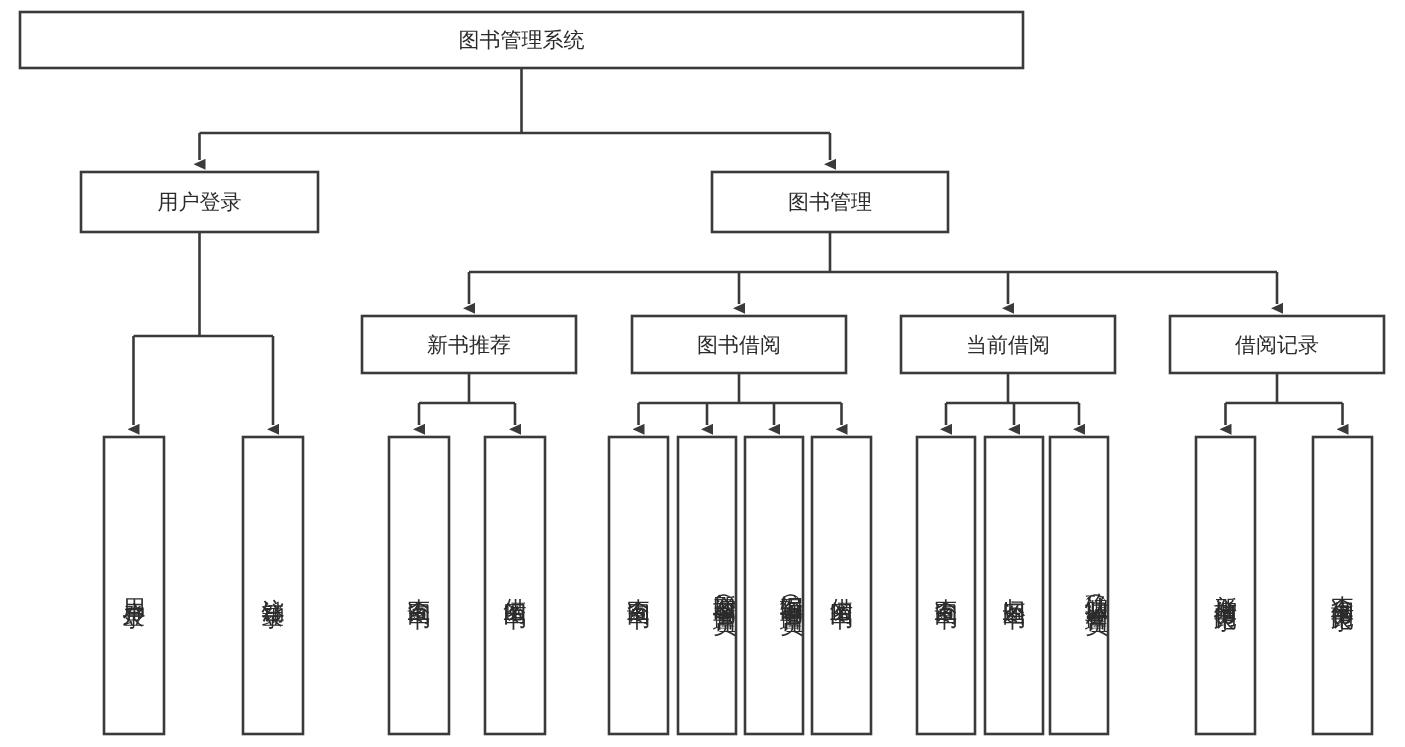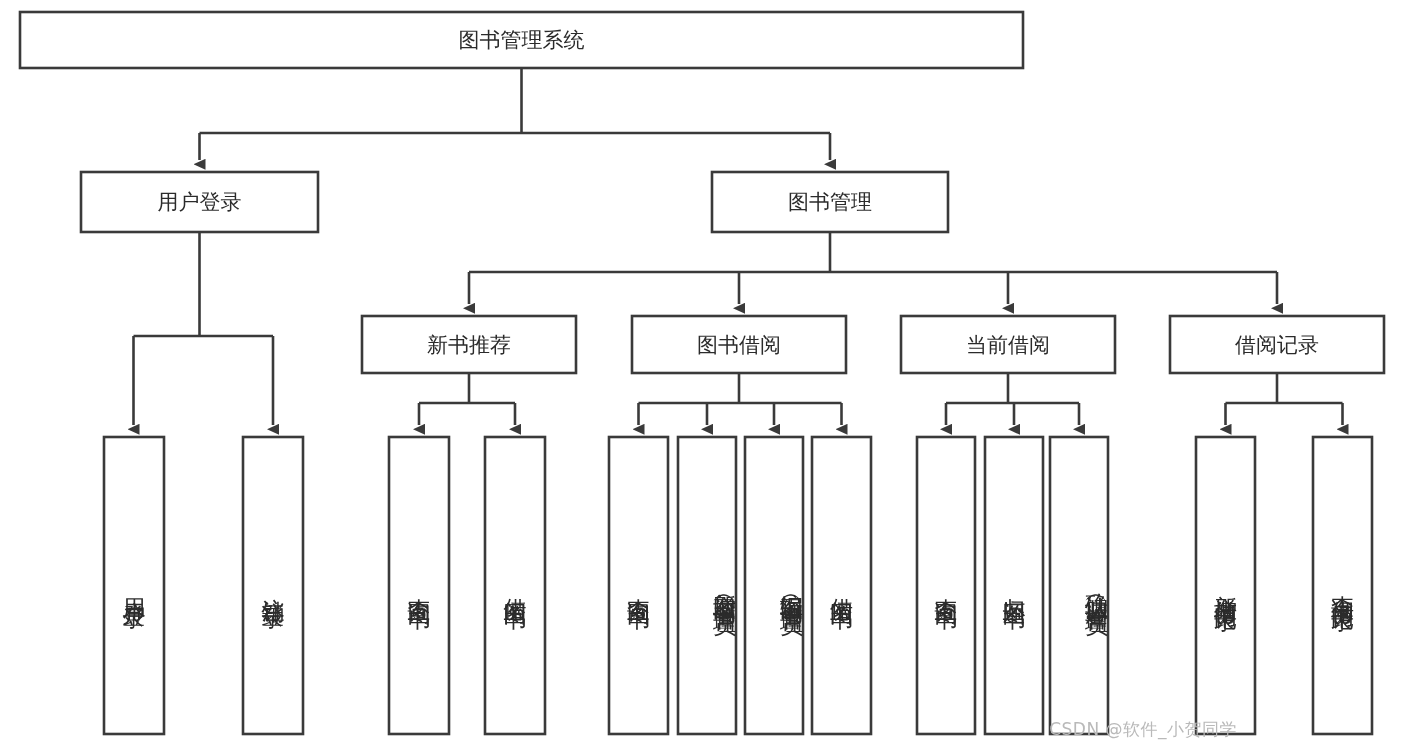--- a/index.html
+++ b/index.html
@@ -173,14 +173,13 @@
   <div class="vert-label" style="left:609px; top:437px; width:59px; height:297px;">查询图书</div>
   <div class="vert-label" style="left:678px; top:437px; width:58px; height:297px; align-items:flex-start; padding-top:6px; box-sizing:border-box;">新增图书（管理员）</div>
   <div class="vert-label" style="left:745px; top:437px; width:58px; height:297px; align-items:flex-start; padding-top:6px; box-sizing:border-box;">编辑图书（管理员）</div>
   <div class="vert-label" style="left:812px; top:437px; width:59px; height:297px;">借阅图书</div>
   <div class="vert-label" style="left:917px; top:437px; width:58px; height:297px;">查询图书</div>
   <div class="vert-label" style="left:985px; top:437px; width:58px; height:297px;">归还图书</div>
   <div class="vert-label" style="left:1050px; top:437px; width:58px; height:297px; align-items:flex-start; padding-top:6px; box-sizing:border-box;">确认归还（管理员）</div>
   <div class="vert-label" style="left:1196px; top:437px; width:59px; height:297px;">新增借阅记录</div>
   <div class="vert-label" style="left:1313px; top:437px; width:59px; height:297px;">查询借阅记录</div>
 
-  <div class="watermark">CSDN @软件_小贺同学</div>
 </div>
 
 </body></html>

